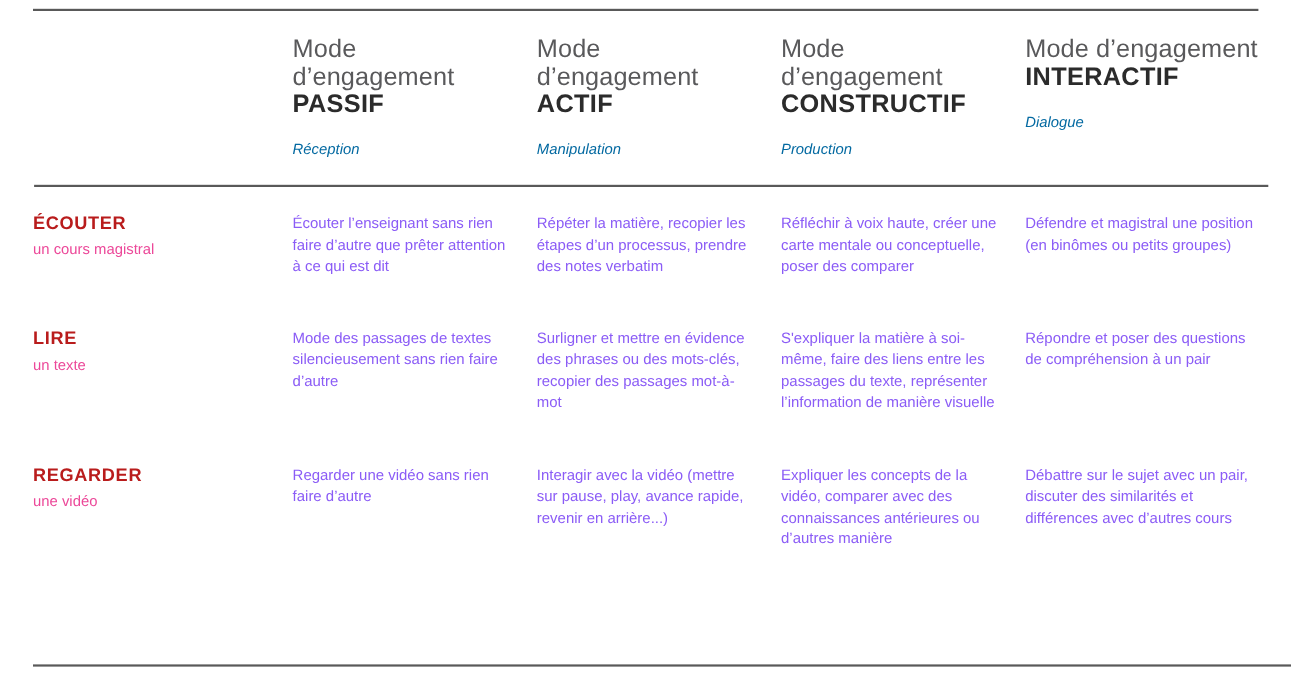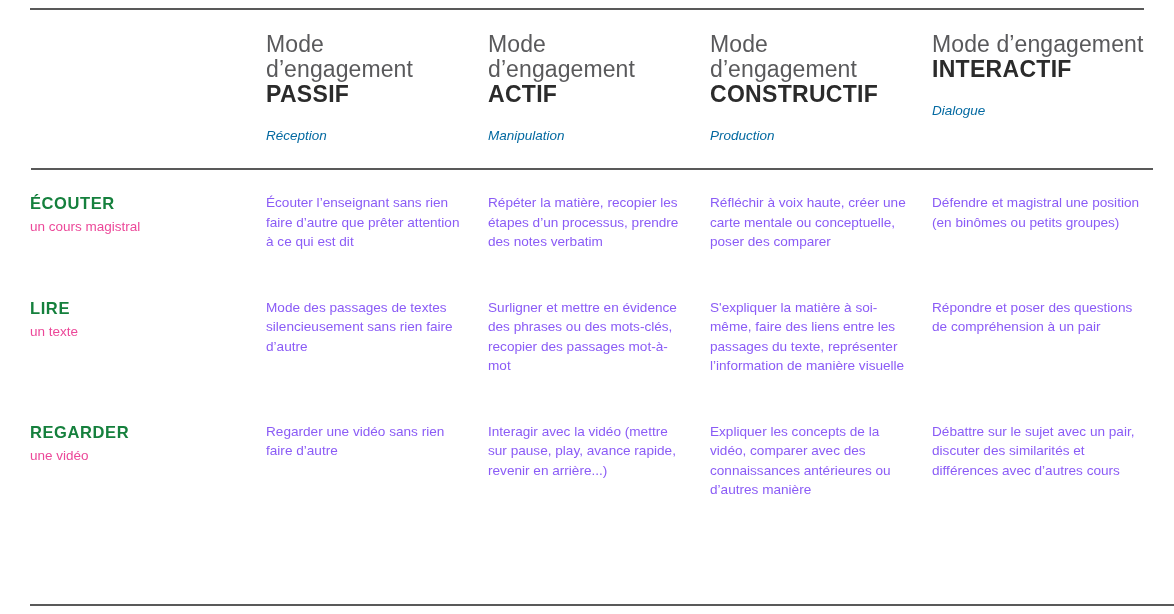--- a/index.html
+++ b/index.html
@@ -82,21 +82,21 @@
   }
   .row-gap { height: 22px; }
 
   .row-label-inner {
     padding-right: 20px;
     padding-bottom: 46px;
   }
   .row-name {
     font-size: 16.5px;
     font-weight: bold;
-    color: #15803d;
+    color: #b91c1c;
     letter-spacing: 0.6px;
     line-height: 21px;
   }
   .row-sub {
     margin-top: 3px;
     font-size: 13.5px;
     line-height: 19px;
     color: #ec4899;
   }
 

